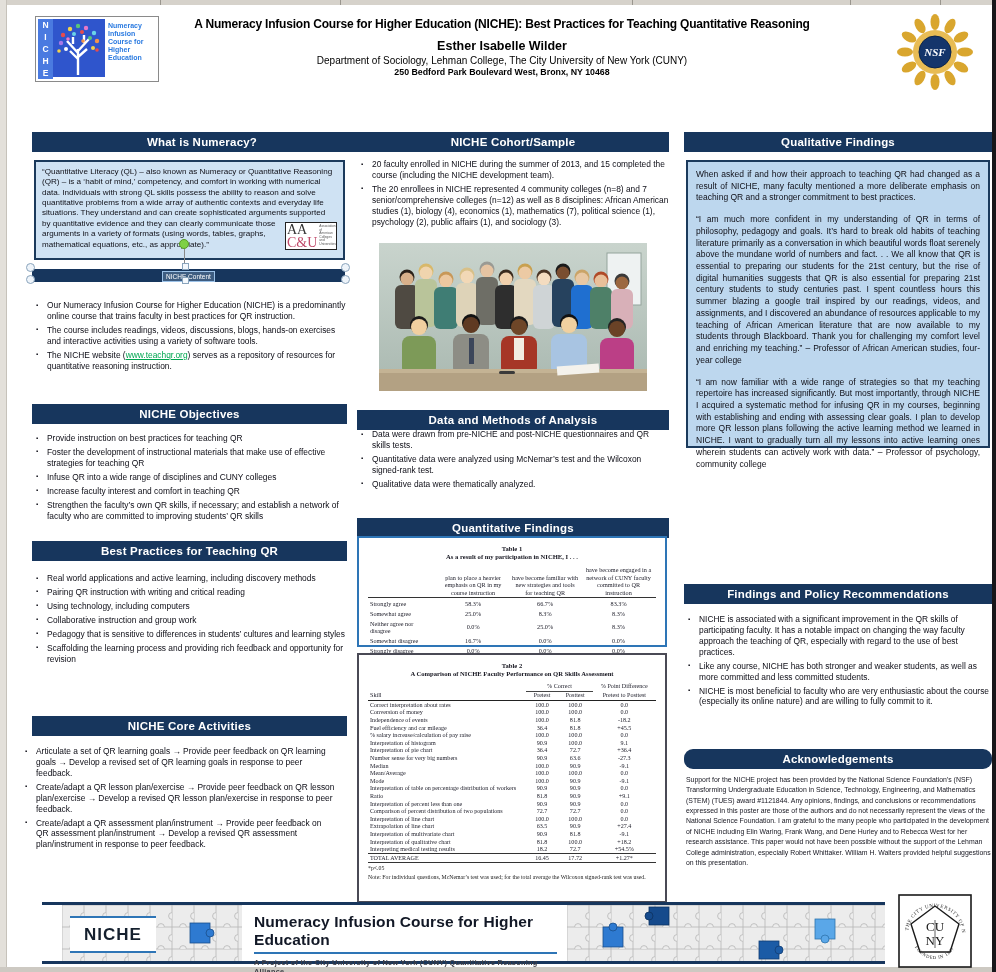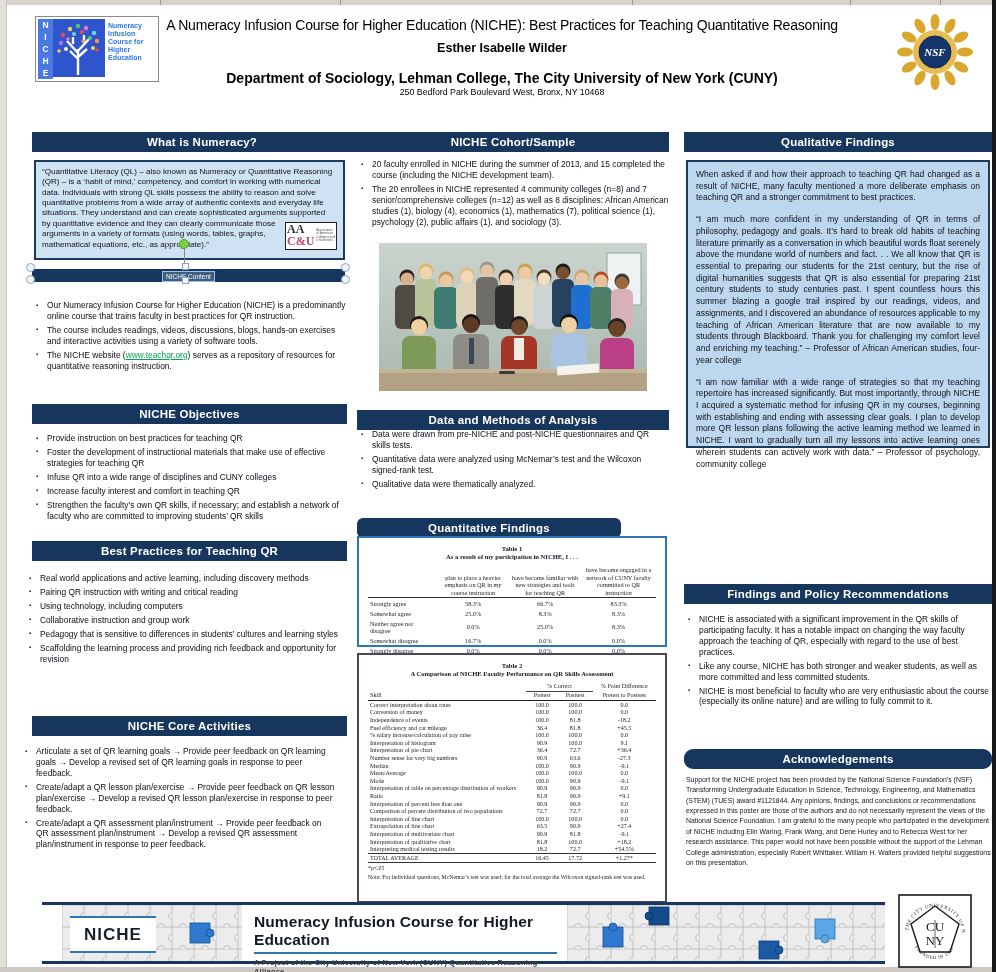--- a/index.html
+++ b/index.html
@@ -8,24 +8,24 @@
   
   .chrome-top{position:absolute;left:0;top:0;width:996px;height:5px;background:#d6d2cb;}
   .chrome-tick{position:absolute;top:0;width:1px;height:5px;background:#9a968e;}
   .chrome-left{position:absolute;left:0;top:0;width:6px;height:972px;background:#e3e0da;border-right:1px solid #c6c2ba;}
   .chrome-right{position:absolute;right:0;top:0;width:4px;height:972px;background:#17171a;}
   .chrome-bottom{position:absolute;left:0;bottom:0;width:996px;height:5px;background:#cdc9c2;}
   .page{position:absolute;left:7px;top:5px;width:985px;height:961px;background:#fff;}
 
   
   .htext{position:absolute;left:150px;top:12px;width:690px;text-align:center;}
-  .ptitle{font-size:14px;font-weight:normal;color:#000;letter-spacing:-0.2px;}
+  .ptitle{font-size:12px;font-weight:bold;color:#000;letter-spacing:-0.2px;}
   .pauthor{font-size:12.5px;font-weight:bold;margin-top:8px;color:#000;}
-  .paffil{font-size:14px;font-weight:bold;margin-top:15px;color:#000;}
-  .paddr{font-size:8.8px;font-weight:normal;margin-top:1px;color:#000;}
+  .paffil{font-size:10px;font-weight:normal;margin-top:2px;color:#000;}
+  .paddr{font-size:8.8px;font-weight:bold;margin-top:1px;color:#000;}
 
   .nichelogo{position:absolute;left:28px;top:11px;width:124px;height:66px;border:1px solid #8a8a8a;
              background:#fff;padding:2px;display:flex;box-sizing:border-box;}
   .nl-letters{width:15px;background:#4a7ae0;display:flex;flex-direction:column;justify-content:space-around;
               align-items:center;color:#fff;font-weight:bold;font-size:8.5px;line-height:1;}
   .nl-caption{flex:1;background:#fff;color:#2a7ae0;font-weight:bold;font-size:7px;line-height:1.15;padding:3px 1px 0 3px;}
 
   .nsflogo{position:absolute;left:889px;top:8px;width:78px;height:78px;}
 
   
@@ -41,21 +41,21 @@
 
   
   .qbox{position:absolute;background:#cfe2f3;border:2px solid #1b3a5c;box-sizing:border-box;
         font-size:8.1px;line-height:1.28;color:#101018;padding:5px 6px;}
   .qbox2{position:absolute;background:#bdd7ee;border:2px solid #1b3a5c;box-sizing:border-box;
         font-size:8.5px;line-height:1.38;color:#101018;padding:7px 8px;text-align:justify;}
   .qbox2 p{margin:0 0 10px 0;}
   .q2row{display:flex;align-items:flex-end;}
   .aacu{flex:none;width:52px;height:28px;border:1px solid #222;background:#fff;margin-left:4px;
         display:flex;align-items:center;padding:1px;box-sizing:border-box;}
-  .aacu-lets{font-family:"Liberation Serif",serif;font-weight:bold;font-size:12px;line-height:0.95;color:#333;}
+  .aacu-lets{font-family:"Liberation Serif",serif;font-weight:normal;font-size:14px;line-height:0.95;color:#333;}
   .aacu-amp{color:#c04a6a;}
   .aacu-cap{font-size:3.2px;line-height:1.1;color:#555;margin-left:2px;}
 
   
   .selbar{position:absolute;left:25px;top:264px;width:313px;height:13px;background:#17365d;
           text-align:center;line-height:13px;}
   .selbar-label{display:inline-block;font-size:6.5px;color:#fff;border:1px solid #9cc2e8;
           background:rgba(180,210,240,0.25);padding:0 3px;line-height:9px;vertical-align:middle;}
   .hcirc{position:absolute;width:9px;height:9px;border-radius:50%;background:#eef4fa;border:1px solid #8aa4bc;box-sizing:border-box;}
   .hsq{position:absolute;width:7px;height:7px;background:#f4f8fc;border:1px solid #8aa4bc;box-sizing:border-box;}
@@ -234,21 +234,21 @@
         <span class="bm">▪</span>
         <span class="bt">Increase faculty interest and comfort in teaching QR</span>
       </div>
     <div class="bullet">
         <span class="bm">▪</span>
         <span class="bt">Strengthen the faculty’s own QR skills, if necessary; and establish a network of faculty who are committed to improving students’ QR skills</span>
       </div>
   </div>
 
   <div class="bar" style="left:25px;top:536px;width:315px;">Best Practices for Teaching QR</div>
-  <div class="bullets" style="left:20px;top:568px;width:312px;">
+  <div class="bullets" style="left:27px;top:568px;width:312px;">
     <div class="bullet">
         <span class="bm">▪</span>
         <span class="bt">Real world applications and active learning, including discovery methods</span>
       </div>
     <div class="bullet">
         <span class="bm">▪</span>
         <span class="bt">Pairing QR instruction with writing and critical reading</span>
       </div>
     <div class="bullet">
         <span class="bm">▪</span>
@@ -380,21 +380,21 @@
     <div class="bullet">
         <span class="bm">▪</span>
         <span class="bt">Quantitative data were analyzed using McNemar’s test and the Wilcoxon signed-rank test.</span>
       </div>
     <div class="bullet">
         <span class="bm">▪</span>
         <span class="bt">Qualitative data were thematically analyzed.</span>
       </div>
   </div>
 
-  <div class="bar" style="left:350px;top:513px;width:264px;border-radius:6px;">Quantitative Findings</div>
+  <div class="bar" style="left:350px;top:513px;width:312px;">Quantitative Findings</div>
 
   <div class="tbox tbox1" style="left:350px;top:531px;width:310px;height:111px;">
     <div class="tcap">Table 1</div>
     <div class="tcap">As a result of my participation in NICHE, I . . .</div>
     <table class="t1">
       <thead>
         <tr>
           <th style="width:24%;border-bottom:1px solid #333;"></th>
           <th style="width:25%">plan to place a heavier emphasis on QR in my course instruction</th>
           <th style="width:25%">have become familiar with new strategies and tools for teaching QR</th>

